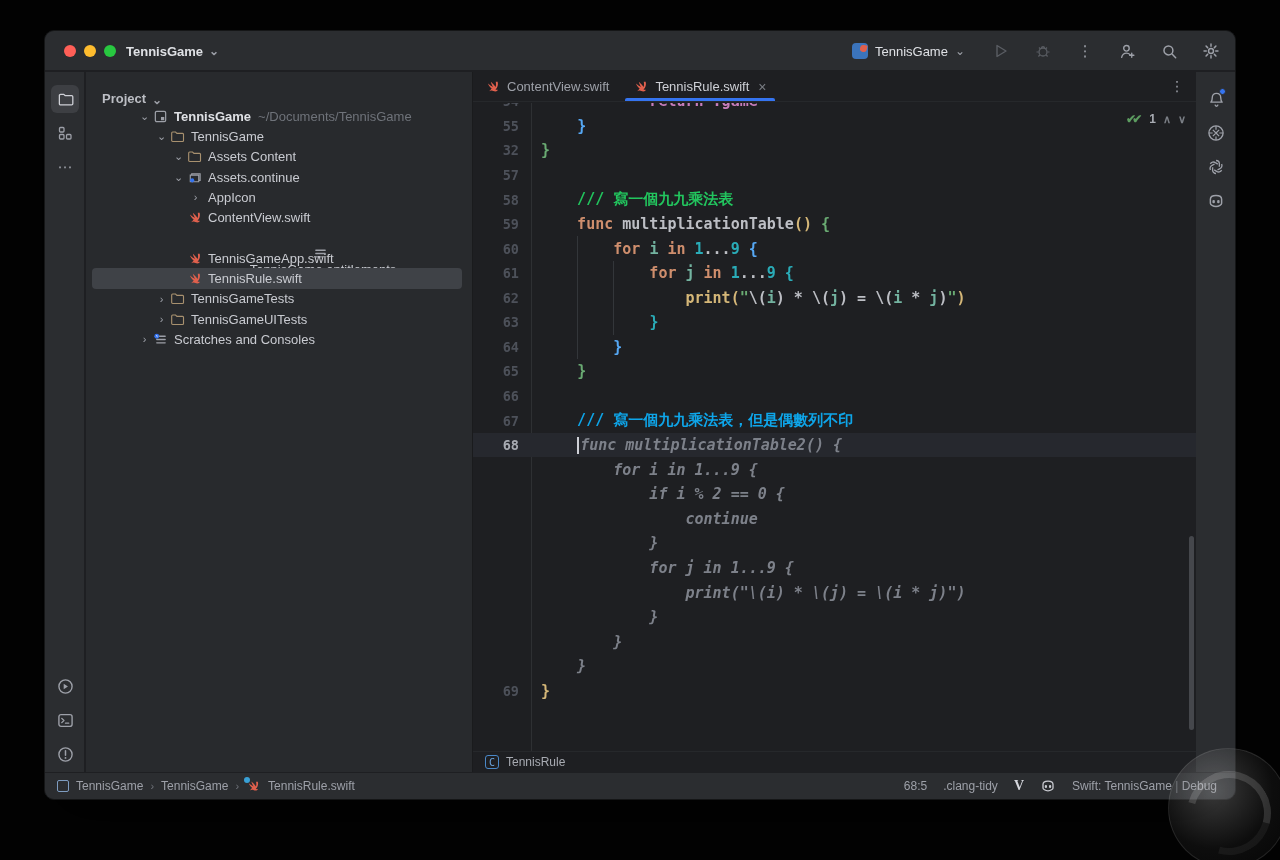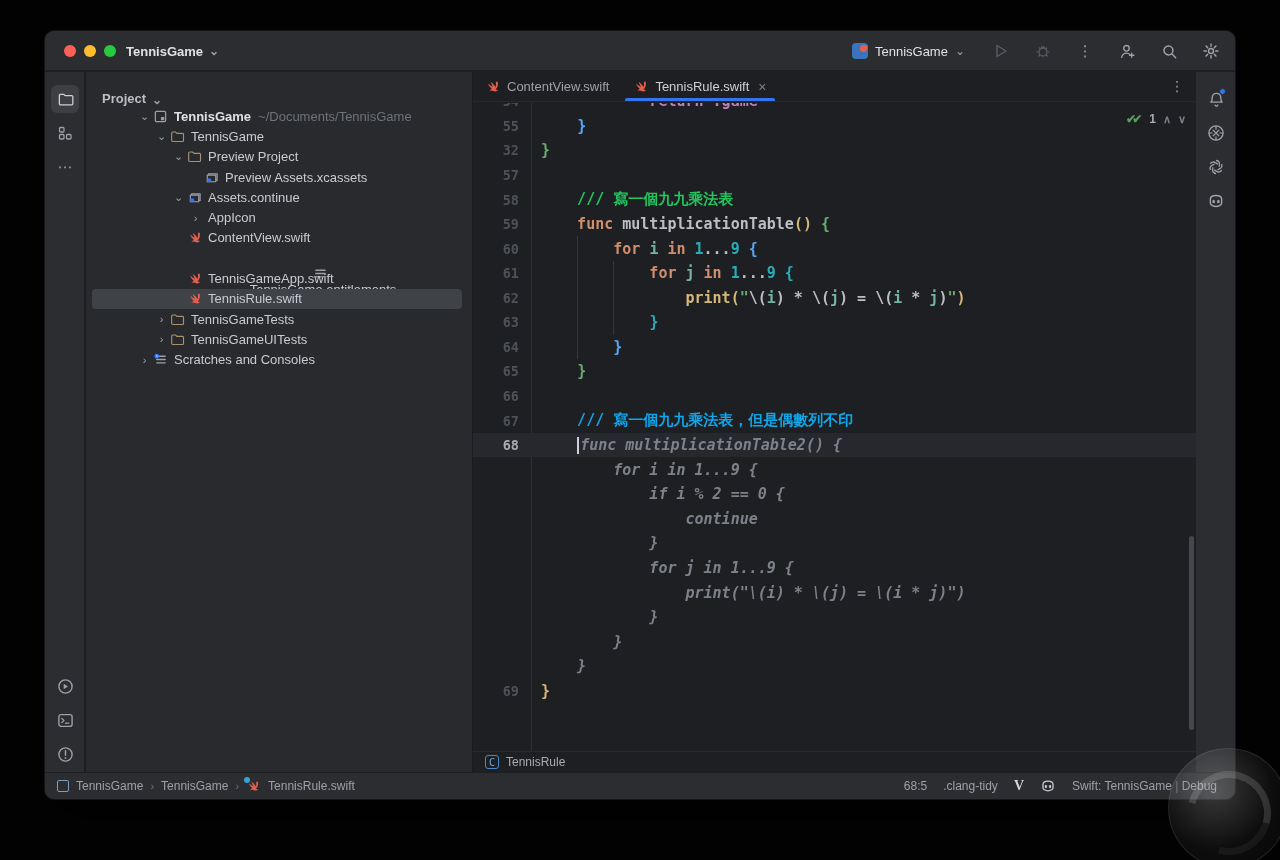--- a/index.html
+++ b/index.html
@@ -282,31 +282,21 @@
             </span>
             <span class="t-label">TennisGame</span>
           </div>
           <div class="tree-row" style="padding-left: 84px;">
             <span class="t-chev">⌄</span>
             <span class="t-icon">
               <svg width="15" height="15" viewBox="0 0 16 16">
                 <path d="M1.8 4.2c0-.6.5-1 1-1h3.1l1.5 1.5h6c.6 0 1 .4 1 1v6.6c0 .6-.4 1-1 1H2.8c-.6 0-1-.4-1-1z" fill="none" stroke="#A8916F" stroke-width="1.2"></path>
               </svg>
             </span>
-            <span class="t-label">Preview Project</span>
-          </div>
-          <div class="tree-row" style="padding-left: 101px;">
-            <span class="t-chev"></span>
-            <span class="t-icon">
-              <svg width="15" height="15" viewBox="0 0 16 16">
-                <path d="M3.5 5.5h9v7h-9z M5 5.5V4h9v7h-1.5" fill="none" stroke="#9DA0A8" stroke-width="1.2"></path>
-                <circle cx="5.5" cy="11" r="2.2" fill="#3574F0"></circle>
-              </svg>
-            </span>
-            <span class="t-label">Preview Assets.xcassets</span>
+            <span class="t-label">Assets Content</span>
           </div>
           <div class="tree-row" style="padding-left: 84px;">
             <span class="t-chev">⌄</span>
             <span class="t-icon">
               <svg width="15" height="15" viewBox="0 0 16 16">
                 <path d="M3.5 5.5h9v7h-9z M5 5.5V4h9v7h-1.5" fill="none" stroke="#9DA0A8" stroke-width="1.2"></path>
                 <circle cx="5.5" cy="11" r="2.2" fill="#3574F0"></circle>
               </svg>
             </span>
             <span class="t-label">Assets.continue</span>

